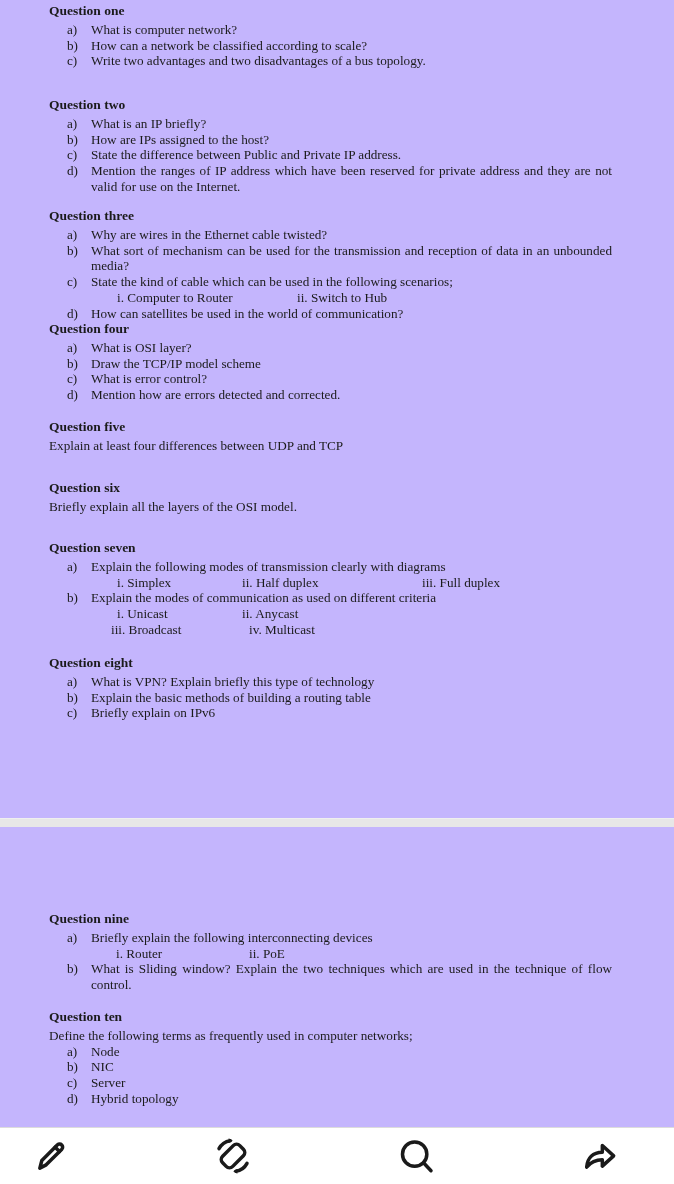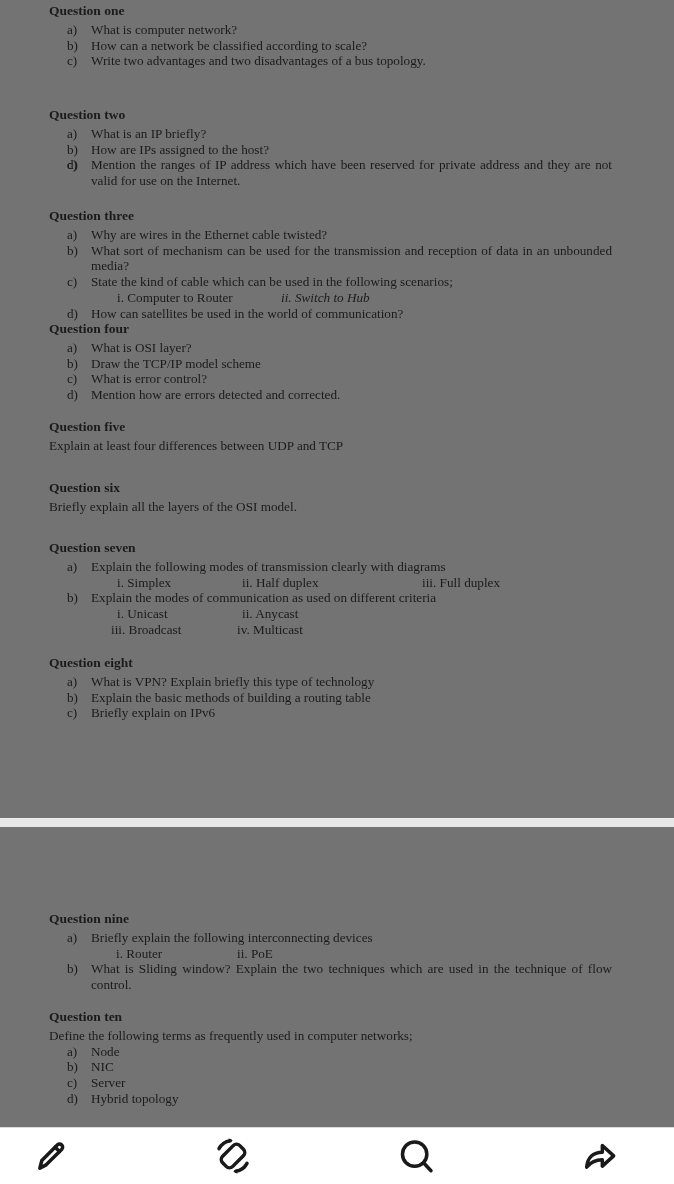--- a/index.html
+++ b/index.html
@@ -3,35 +3,35 @@
 <meta charset="utf-8">
 <style>
   html,body{margin:0;padding:0;}
   body{
     width:674px;height:1184px;overflow:hidden;background:#ffffff;
     font-family:"Liberation Serif","DejaVu Serif",serif;
     color:#1b1b1b;font-size:13.2px;line-height:15.8px;
     -webkit-font-smoothing:antialiased;
   }
   .screen{position:relative;width:674px;height:1184px;}
-  .page{position:relative;background:#737373;width:674px;}
+  .page{position:relative;background:#c4b5fd;width:674px;}
   .page1{height:818px;}
   .page2{height:300px;}
   .page-divider{width:674px;height:9px;background:#e7e7e7;border-top:1px solid #efefef;box-sizing:border-box;}
   .qb{position:absolute;left:49px;width:563px;}
   .qh{font-weight:bold;font-size:13.5px;margin-bottom:3px;}
   .item{position:relative;padding-left:42px;}
   .mk{position:absolute;left:18px;top:0;}
   .tx.just{display:block;text-align:justify;}
   .plain{width:521px;}
   .subrow{position:relative;height:15.8px;}
   .subrow span{position:absolute;top:0;white-space:nowrap;margin-left:24px;}
-  .sc44{left:44px;}  .sc224{left:208px;font-style:italic;}
+  .sc44{left:44px;}  .sc224{left:224px;}
   .sc169{left:169px;}.sc341{left:349px;}
-  .sc38{left:38px;text-align:right;}  .sc164{left:164px;}
+  .sc38{left:38px;text-align:right;}  .sc164{left:176px;}
   .sc43{left:43px;}
   
   .toolbar{position:relative;width:674px;height:57px;background:#ffffff;border-top:1px solid #dcdcdc;box-sizing:border-box;}
   .tbtn{position:absolute;top:50%;transform:translate(-50%,-50%);width:46px;height:46px;
         display:flex;align-items:center;justify-content:center;background:none;border:none;padding:0;cursor:pointer;}
   .tbtn svg{width:40px;height:40px;stroke:#1a1a1a;fill:none;stroke-width:2.1;stroke-linecap:round;stroke-linejoin:round;}
   .b1{left:52px;} .b2{left:233px;} .b3{left:416px;} .b4{left:600px;}
   .icon{display:flex;}
 </style>
 </head>
@@ -50,32 +50,33 @@
       <div class="item">
         <span class="mk">b)</span>
         <span class="tx">How can a network be classified according to scale?</span>
       </div>
       <div class="item">
         <span class="mk">c)</span>
         <span class="tx">Write two advantages and two disadvantages of a bus topology.</span>
       </div>
     </div>
 
-    <div class="qb" style="top:107px">
+    <div class="qb" style="top:97px">
       <div class="qh">Question two</div>
       <div class="item">
         <span class="mk">a)</span>
         <span class="tx">What is an IP briefly?</span>
       </div>
       <div class="item">
         <span class="mk">b)</span>
         <span class="tx">How are IPs assigned to the host?</span>
       </div>
       <div class="item">
         <span class="mk">c)</span>
+        <span class="tx">State the difference between Public and Private IP address.</span>
       </div>
       <div class="item">
         <span class="mk">d)</span>
         <span class="tx just">Mention the ranges of IP address which have been reserved for private address and they are not valid for use on the Internet.</span>
       </div>
     </div>
 
     <div class="qb" style="top:208px">
       <div class="qh">Question three</div>
       <div class="item">

